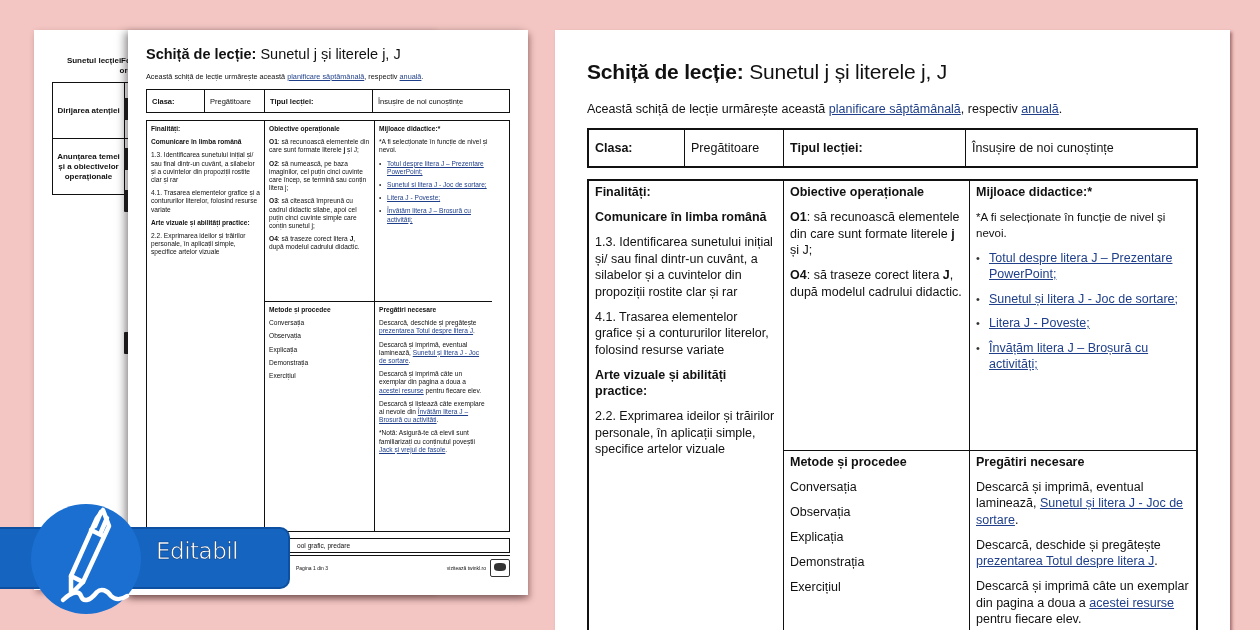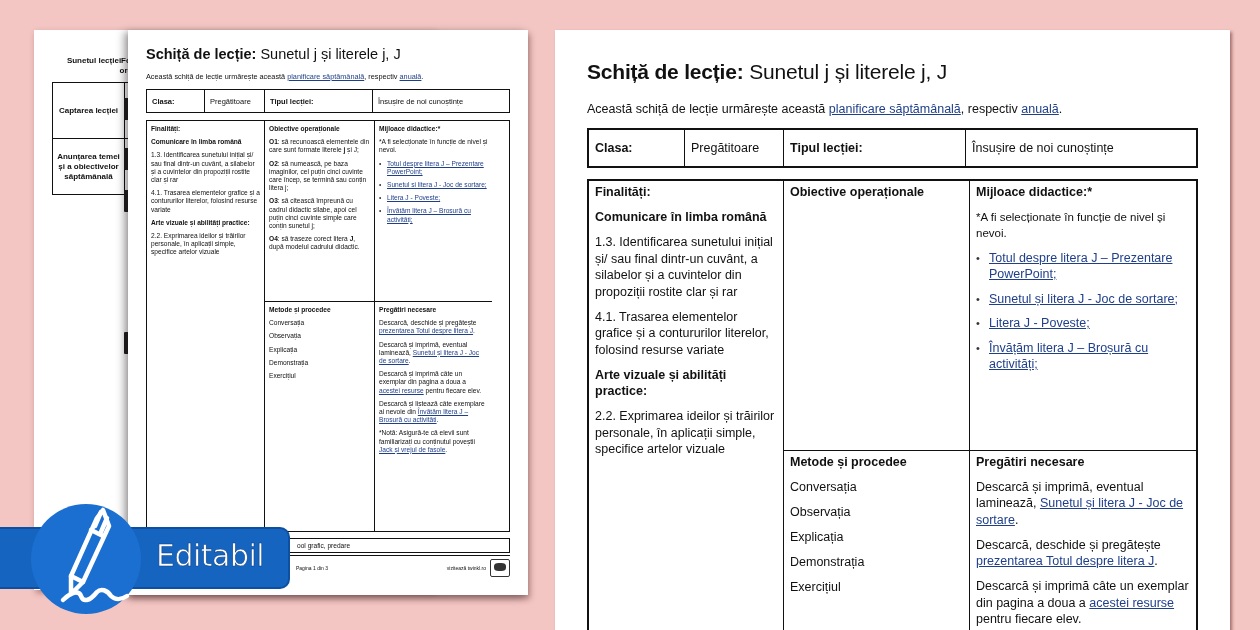--- a/index.html
+++ b/index.html
@@ -98,43 +98,43 @@
   .lg-col li::before { content: "•"; position: absolute; left: 0; color: #333; font-size: 11px; }
   .lg-split { border-top: 1.5px solid #111; }
 
   
   .badge-bar {
     position: absolute; left: 0; top: 527px; width: 290px; height: 62px;
     background: #1565c0; border-radius: 0 10px 10px 0;
     border: 2px solid #0d4fa0; border-left: none;
   }
   .badge-label {
-    position: absolute; left: 156px; top: 538px; font-size: 30px; color: #fff;
+    position: absolute; left: 156px; top: 538px; font-size: 23px; color: #fff;
     font-family: "DejaVu Sans", sans-serif; letter-spacing: -0.5px;
     -webkit-text-stroke: 0.6px #0b3d80;
   }
   .badge-circle {
     position: absolute; left: 31px; top: 504px; width: 110px; height: 110px;
     border-radius: 50%; background: #1a6fd0;
   }
 </style>
 </head>
 <body>
 
 <div class="page-back">
   <div class="col-head" style="left:30px;width:60px;">Sunetul lecției</div>
   <div class="col-head" style="left:82px;width:20px;overflow:hidden;">Fo org</div>
   <table>
     <tbody>
         <tr>
-          <td style="width:72px;height:56px;">Captarea lecției</td>
+          <td style="width:72px;height:56px;">Dirijarea atenției</td>
           <td style="width:40px;"></td>
         </tr>
     <tr>
-          <td style="width:72px;height:56px;">Anunțarea temei și a obiectivelor săptămânală</td>
+          <td style="width:72px;height:56px;">Anunțarea temei și a obiectivelor operaționale</td>
           <td></td>
         </tr>
   </tbody>
     </table>
   <div class="thumb-icon" style="top:68px;"></div>
   <div class="thumb-icon" style="top:118px;"></div>
   <div class="thumb-icon" style="top:160px;"></div>
   <div class="thumb-icon" style="top:302px;"></div>
 </div>
 
@@ -225,20 +225,22 @@
       <p class="h">Comunicare în limba română</p>
       <p>1.3. Identificarea sunetului inițial și/ sau final dintr-un cuvânt, a silabelor și a cuvintelor din propoziții rostite clar și rar</p>
       <p>4.1. Trasarea elementelor grafice și a contururilor literelor, folosind resurse variate</p>
       <p class="h">Arte vizuale și abilități practice:</p>
       <p>2.2. Exprimarea ideilor și trăirilor personale, în aplicații simple, specifice artelor vizuale</p>
     </div>
     <div class="lg-col" style="flex:1;display:flex;flex-direction:column;">
       <div style="display:flex;height:302px;">
         <div class="lg-col lg-cell" style="width:186px;">
           <p class="h">Obiective operaționale</p>
+          <p><b>O1</b><span>: să recunoască elementele din care sunt formate literele </span><b>j</b><span> și J;</span></p>
+          <p><b>O4</b><span>: să traseze corect litera </span><b>J</b><span>, după modelul cadrului didactic.</span></p>
         </div>
         <div class="lg-col lg-cell" style="flex:1;">
           <p class="h">Mijloace didactice:*</p>
           <p style="font-size:11.5px;line-height:16px;">*A fi selecționate în funcție de nivel și nevoi.</p>
           <ul>
             <li class="lnk">Totul despre litera J – Prezentare PowerPoint;</li>
             <li class="lnk">Sunetul și litera J - Joc de sortare;</li>
             <li class="lnk">Litera J - Poveste;</li>
             <li class="lnk">Învățăm litera J – Broșură cu activități;</li>
           </ul>

